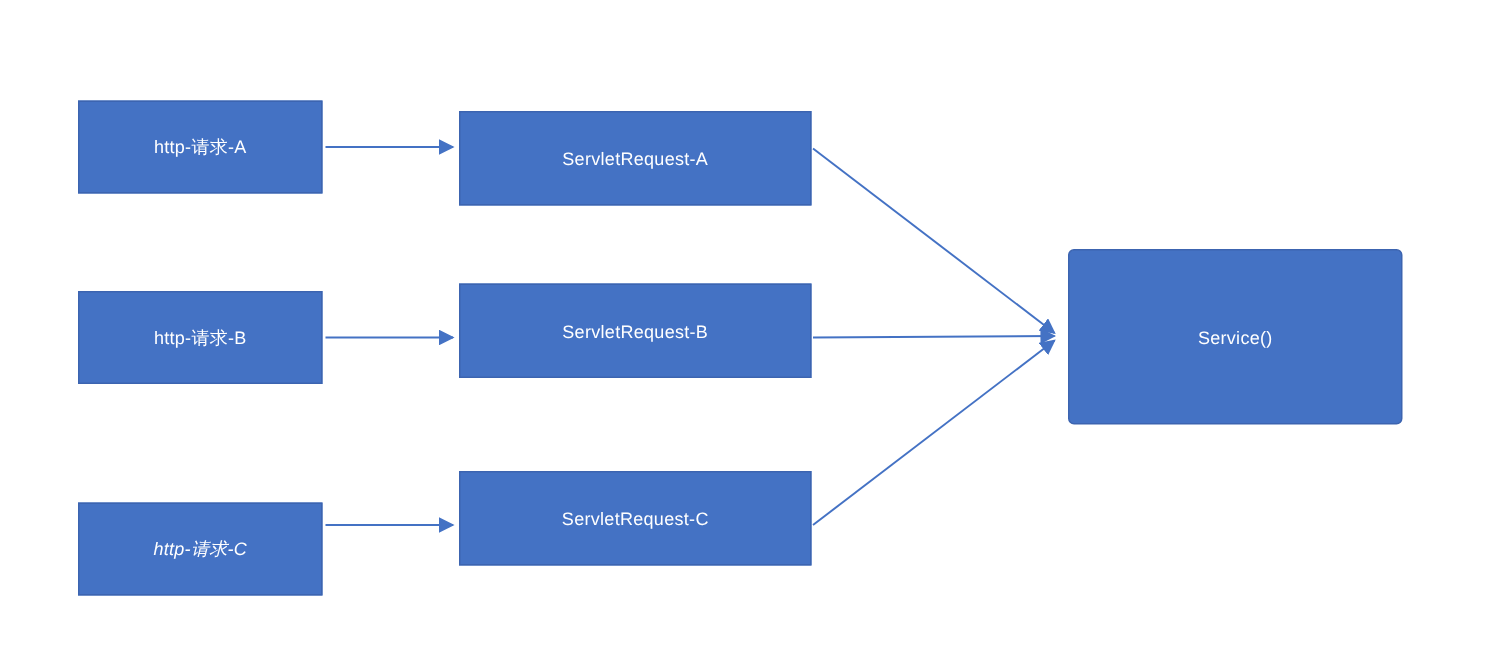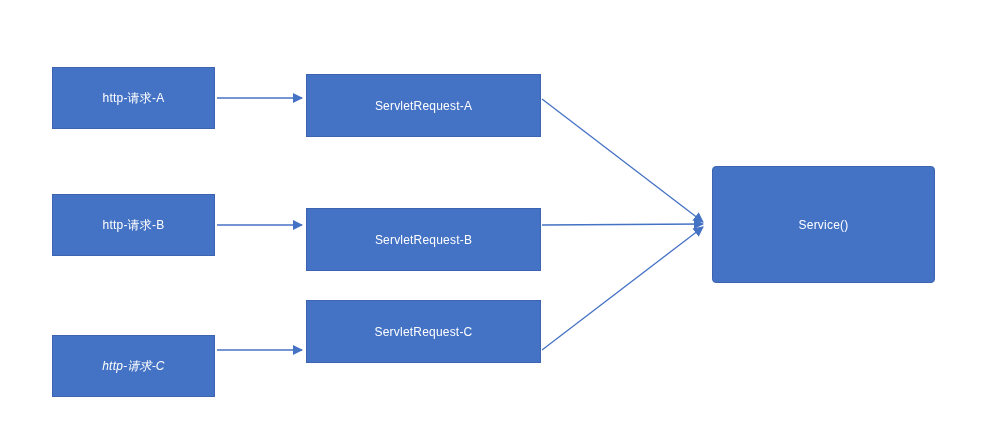--- a/index.html
+++ b/index.html
@@ -17,22 +17,22 @@
     position:absolute;
     background:var(--node-fill);
     border:1px solid var(--node-border);
     color:var(--text-color);
     display:flex;align-items:center;justify-content:center;
     font-size:12px;line-height:1;letter-spacing:0.2px;
   }
   .node-http{left:52px;width:163px;height:62px;}
   .node-servlet{left:306px;width:235px;height:63px;}
   .row-a .node-http{top:67px;}  .row-a .node-servlet{top:74px;}
-  .row-b .node-http{top:194px;} .row-b .node-servlet{top:208px;}
-  .row-c .node-http{top:335px;font-style:italic;} .row-c .node-servlet{top:300px;}
+  .row-b .node-http{top:194px;} .row-b .node-servlet{top:189px;}
+  .row-c .node-http{top:335px;font-style:italic;} .row-c .node-servlet{top:314px;}
   .node-service{
     left:712px;top:166px;width:223px;height:117px;
     border-radius:4px;
   }
   svg.arrows{position:absolute;left:0;top:0;width:1004px;height:435px;pointer-events:none;}
   svg.arrows line{stroke:var(--arrow-color);stroke-width:1.3;}
   svg.arrows .arrowhead{fill:var(--arrow-color);}
 </style>
 </head>
 <body>

